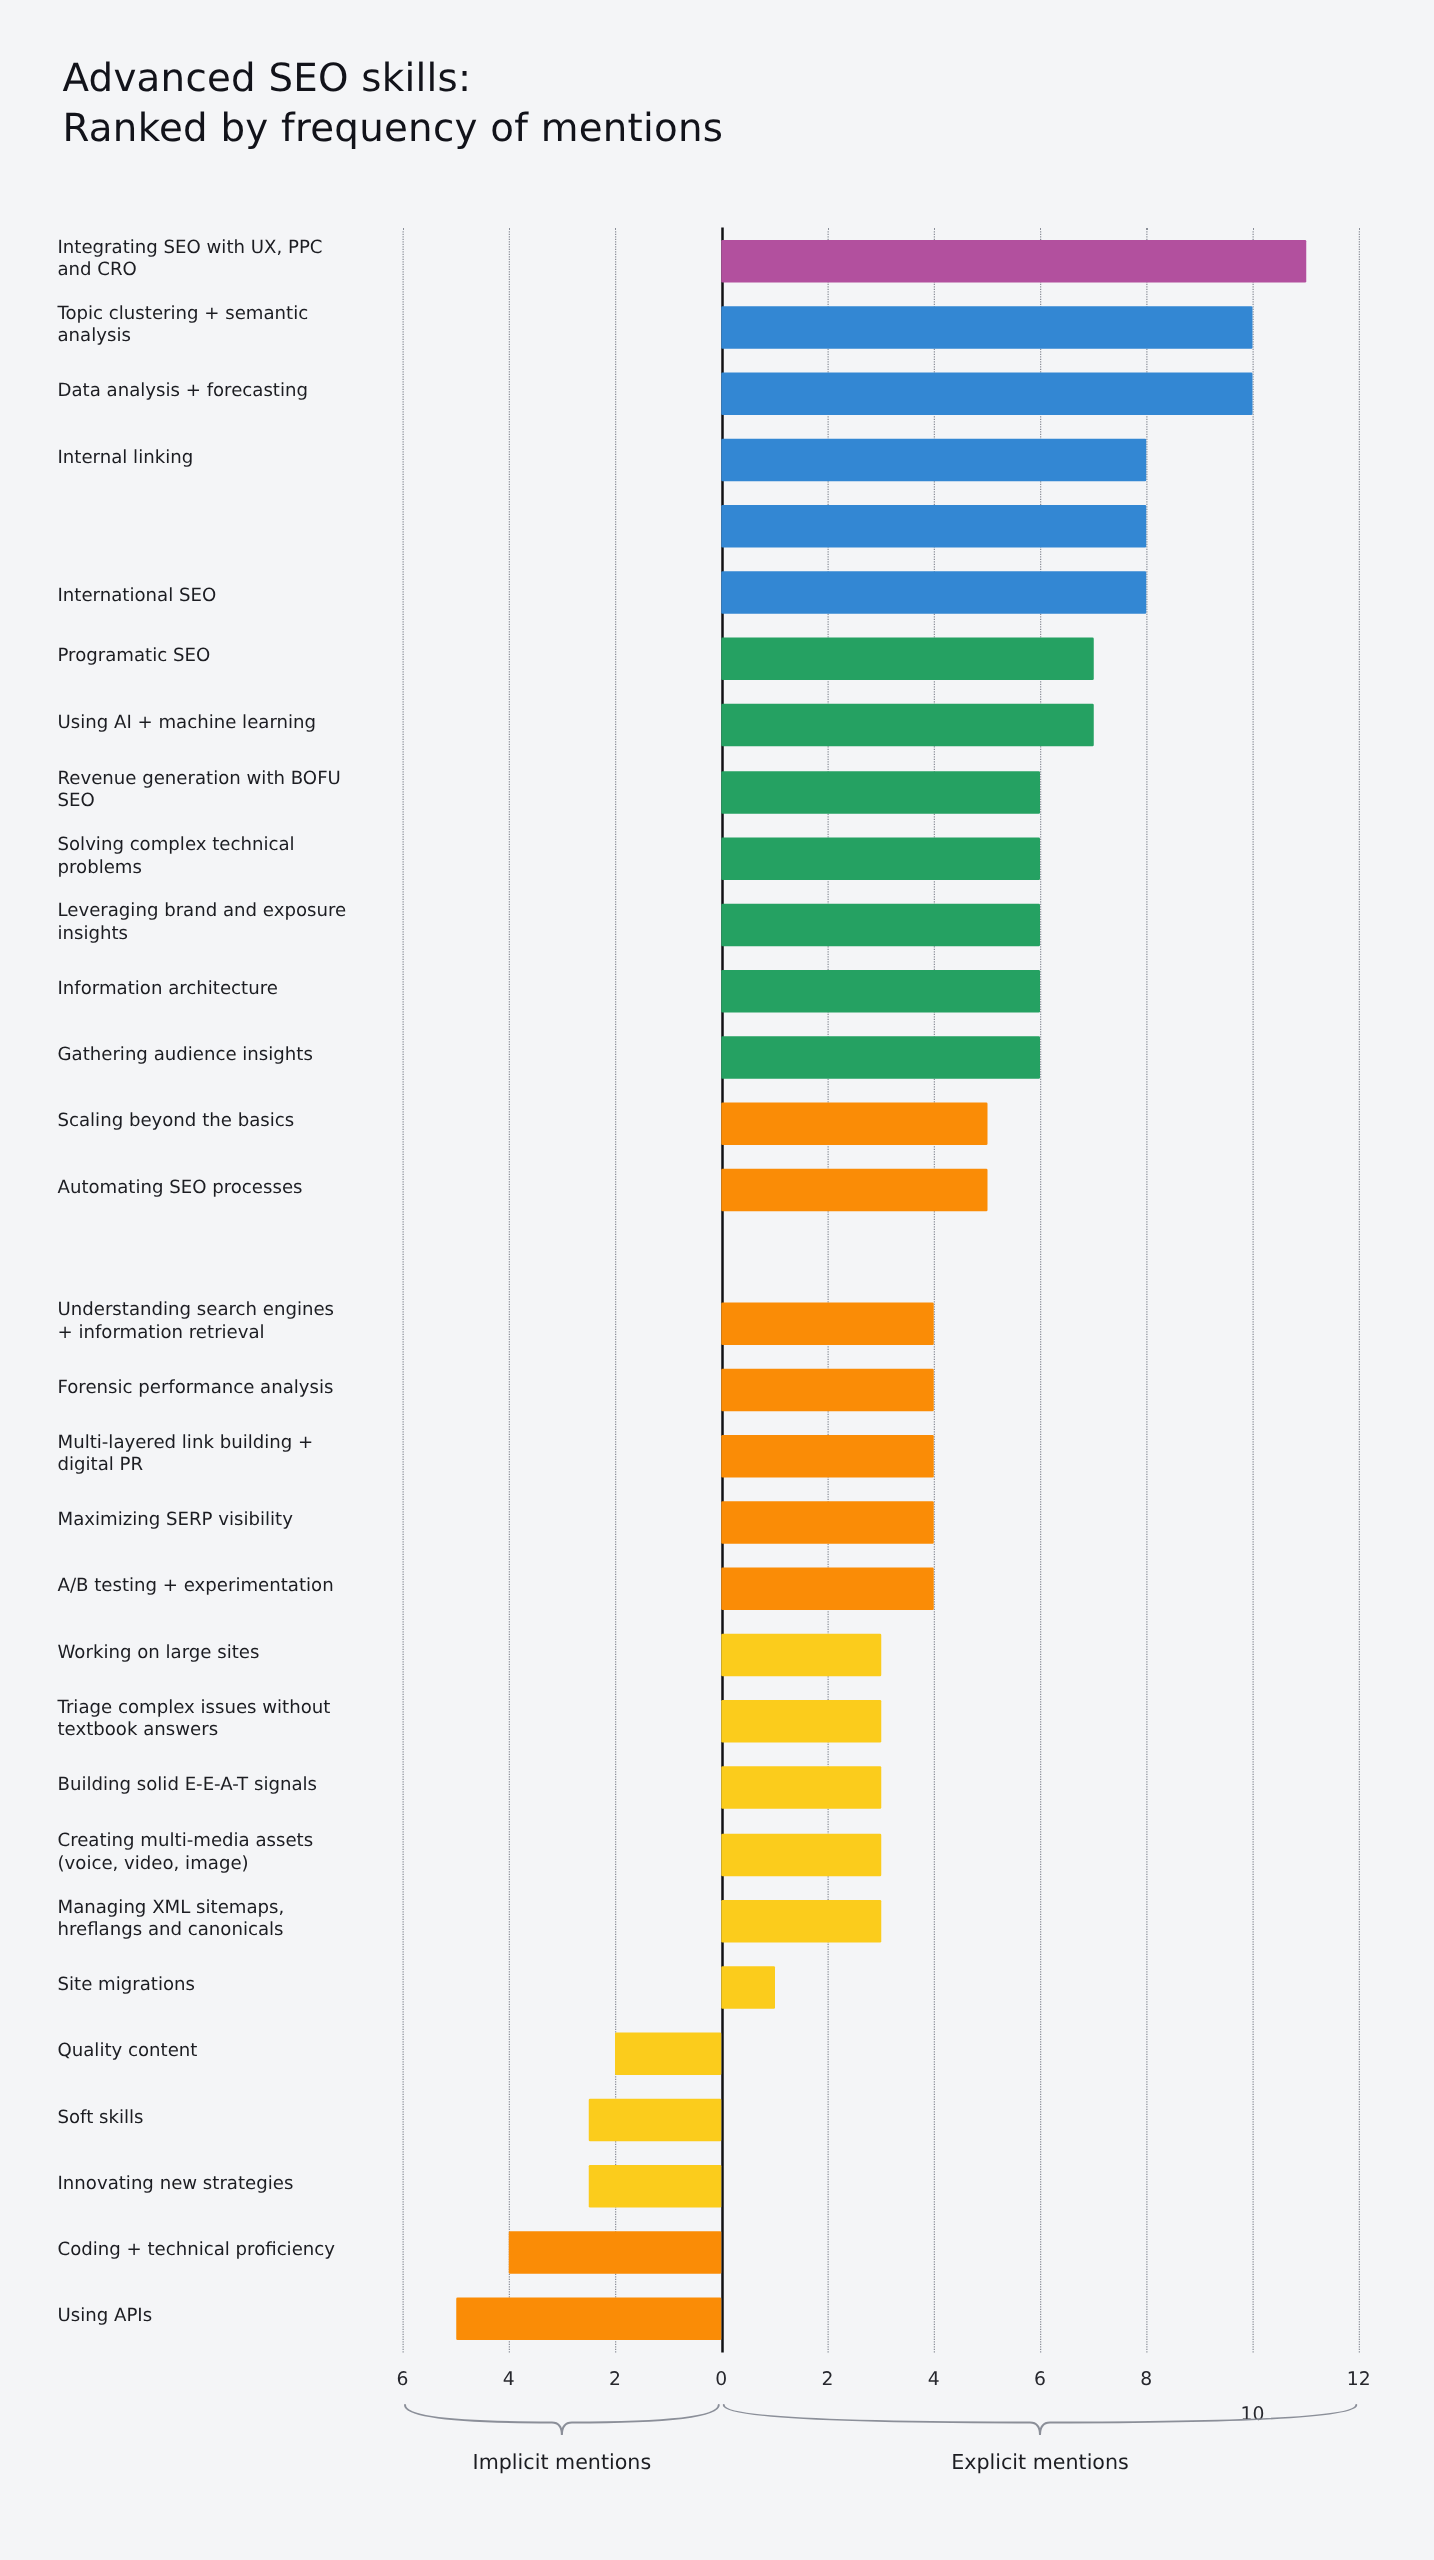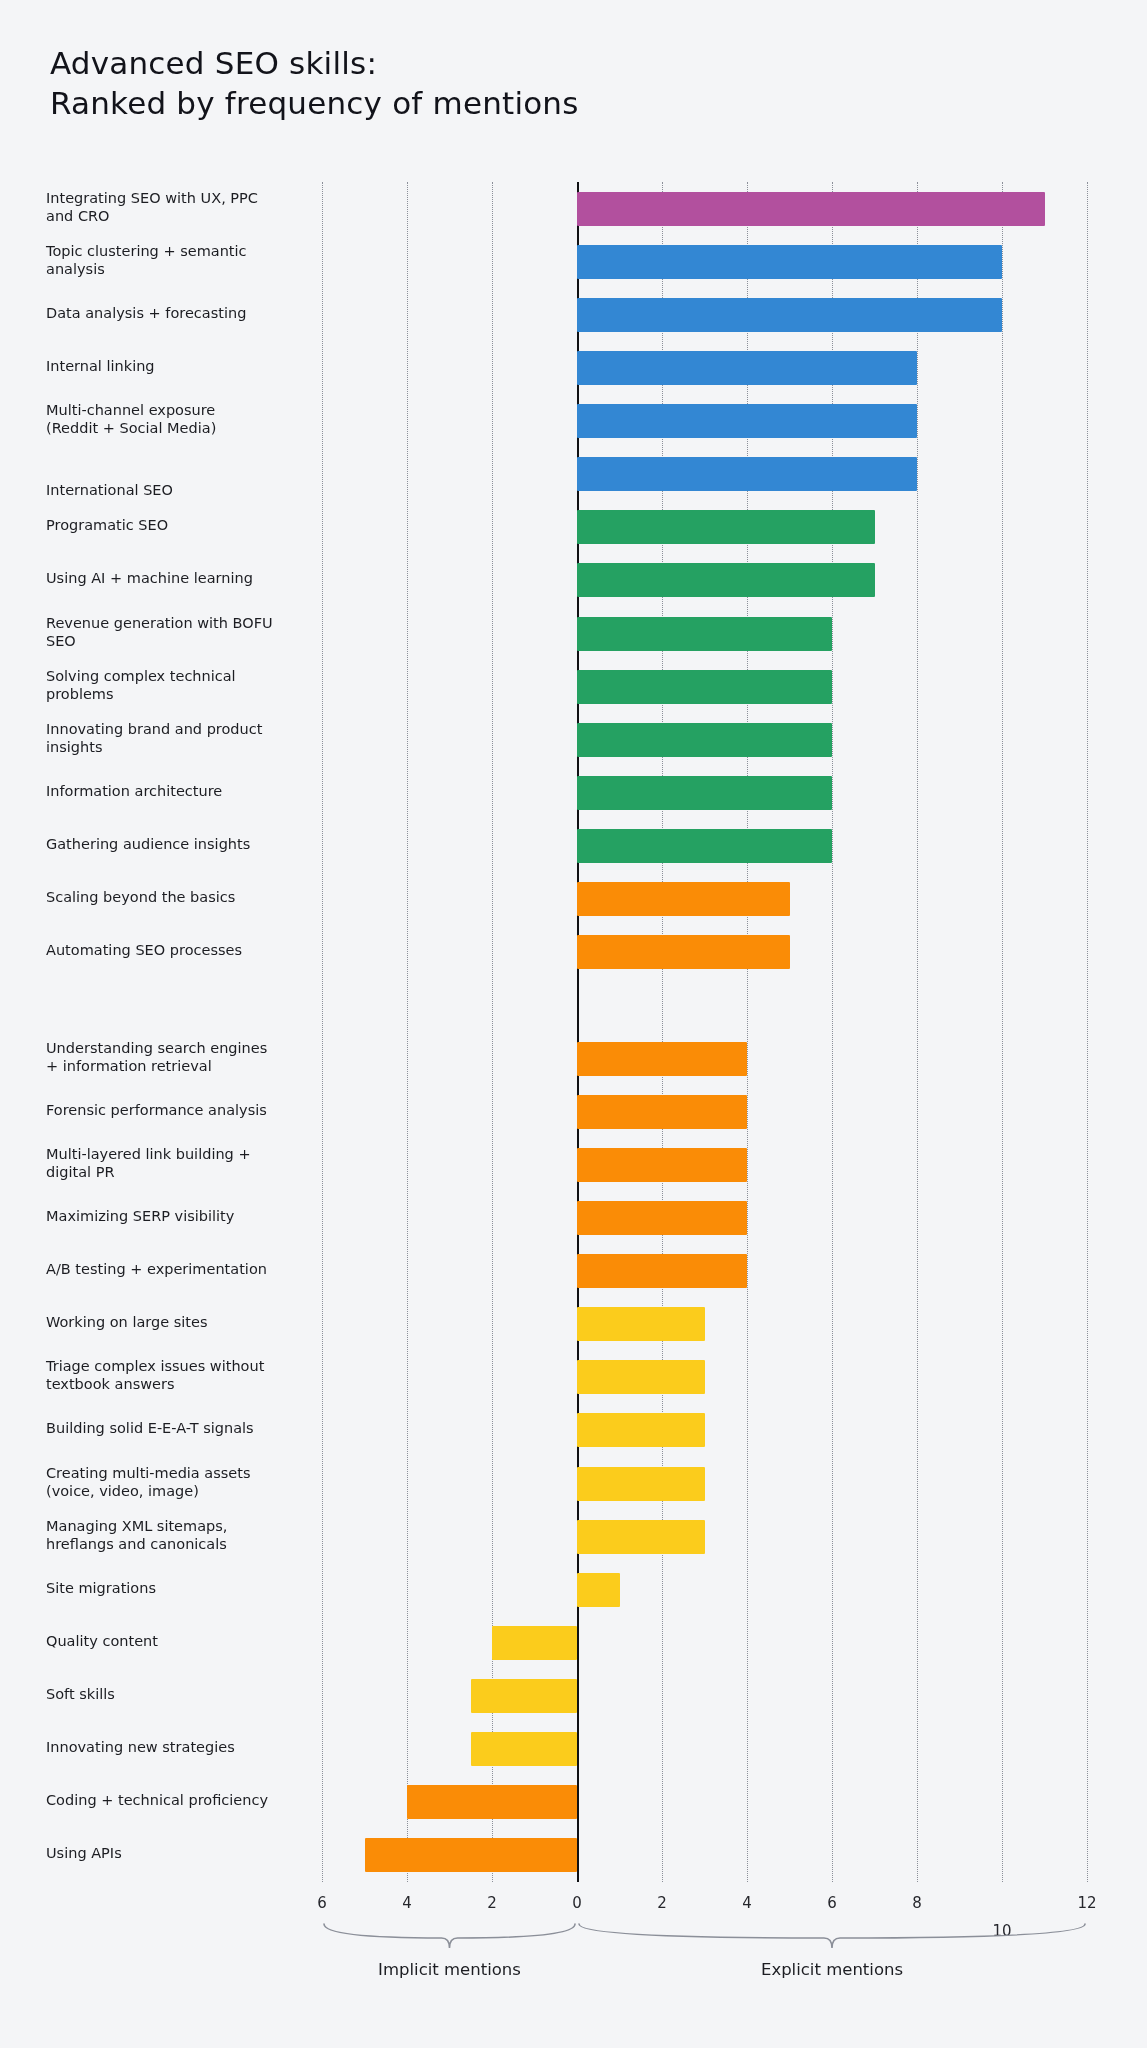--- a/index.html
+++ b/index.html
@@ -152,26 +152,24 @@
         </div>
         <div class="row" style="top: 106.25px; height: 53.125px;">
           <div class="row-label" style="top: 16.5625px;">Data analysis + forecasting</div>
           <div class="bar" style="left: 577px; width: 425px; background: rgb(51, 135, 211); top: 9.5625px;"></div>
         </div>
         <div class="row" style="top: 159.375px; height: 53.125px;">
           <div class="row-label" style="top: 16.5625px;">Internal linking</div>
           <div class="bar" style="left: 577px; width: 340px; background: rgb(51, 135, 211); top: 9.5625px;"></div>
         </div>
         <div class="row" style="top: 212.5px; height: 53.125px;">
-          <div class="row-label" style="top: 7.5625px;">Multi-channel exposure
-(Reddit + Social Media)</div>
           <div class="bar" style="left: 577px; width: 340px; background: rgb(51, 135, 211); top: 9.5625px;"></div>
         </div>
         <div class="row" style="top: 265.625px; height: 53.125px;">
-          <div class="row-label" style="top: 34px;">International SEO</div>
+          <div class="row-label" style="top: 21px;">International SEO</div>
           <div class="bar" style="left: 577px; width: 340px; background: rgb(51, 135, 211); top: 9.5625px;"></div>
         </div>
         <div class="row" style="top: 318.75px; height: 53.125px;">
           <div class="row-label" style="top: 16.5625px;">Programatic SEO</div>
           <div class="bar" style="left: 577px; width: 297.5px; background: rgb(37, 161, 98); top: 9.5625px;"></div>
         </div>
         <div class="row" style="top: 371.875px; height: 53.125px;">
           <div class="row-label" style="top: 16.5625px;">Using AI + machine learning</div>
           <div class="bar" style="left: 577px; width: 297.5px; background: rgb(37, 161, 98); top: 9.5625px;"></div>
         </div>
@@ -179,21 +177,21 @@
           <div class="row-label" style="top: 7.5625px;">Revenue generation with BOFU
 SEO</div>
           <div class="bar" style="left: 577px; width: 255px; background: rgb(37, 161, 98); top: 9.5625px;"></div>
         </div>
         <div class="row" style="top: 478.125px; height: 53.125px;">
           <div class="row-label" style="top: 7.5625px;">Solving complex technical
 problems</div>
           <div class="bar" style="left: 577px; width: 255px; background: rgb(37, 161, 98); top: 9.5625px;"></div>
         </div>
         <div class="row" style="top: 531.25px; height: 53.125px;">
-          <div class="row-label" style="top: 7.5625px;">Innovating brand and product
+          <div class="row-label" style="top: 7.5625px;">Leveraging brand and exposure
 insights</div>
           <div class="bar" style="left: 577px; width: 255px; background: rgb(37, 161, 98); top: 9.5625px;"></div>
         </div>
         <div class="row" style="top: 584.375px; height: 53.125px;">
           <div class="row-label" style="top: 16.5625px;">Information architecture</div>
           <div class="bar" style="left: 577px; width: 255px; background: rgb(37, 161, 98); top: 9.5625px;"></div>
         </div>
         <div class="row" style="top: 637.5px; height: 53.125px;">
           <div class="row-label" style="top: 16.5625px;">Gathering audience insights</div>
           <div class="bar" style="left: 577px; width: 255px; background: rgb(37, 161, 98); top: 9.5625px;"></div>

